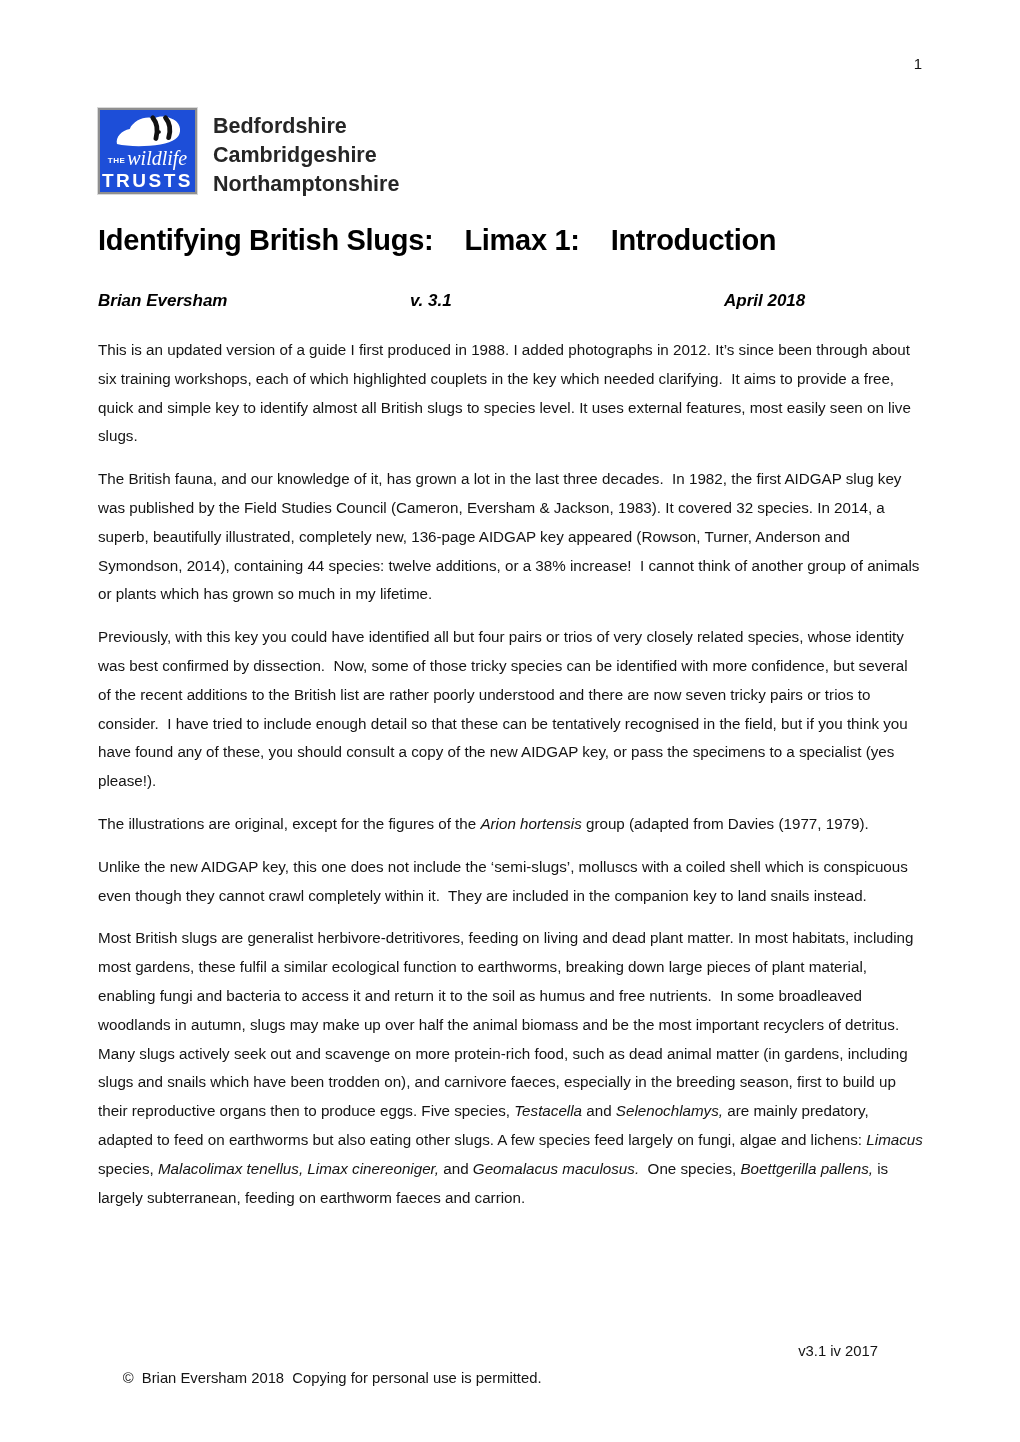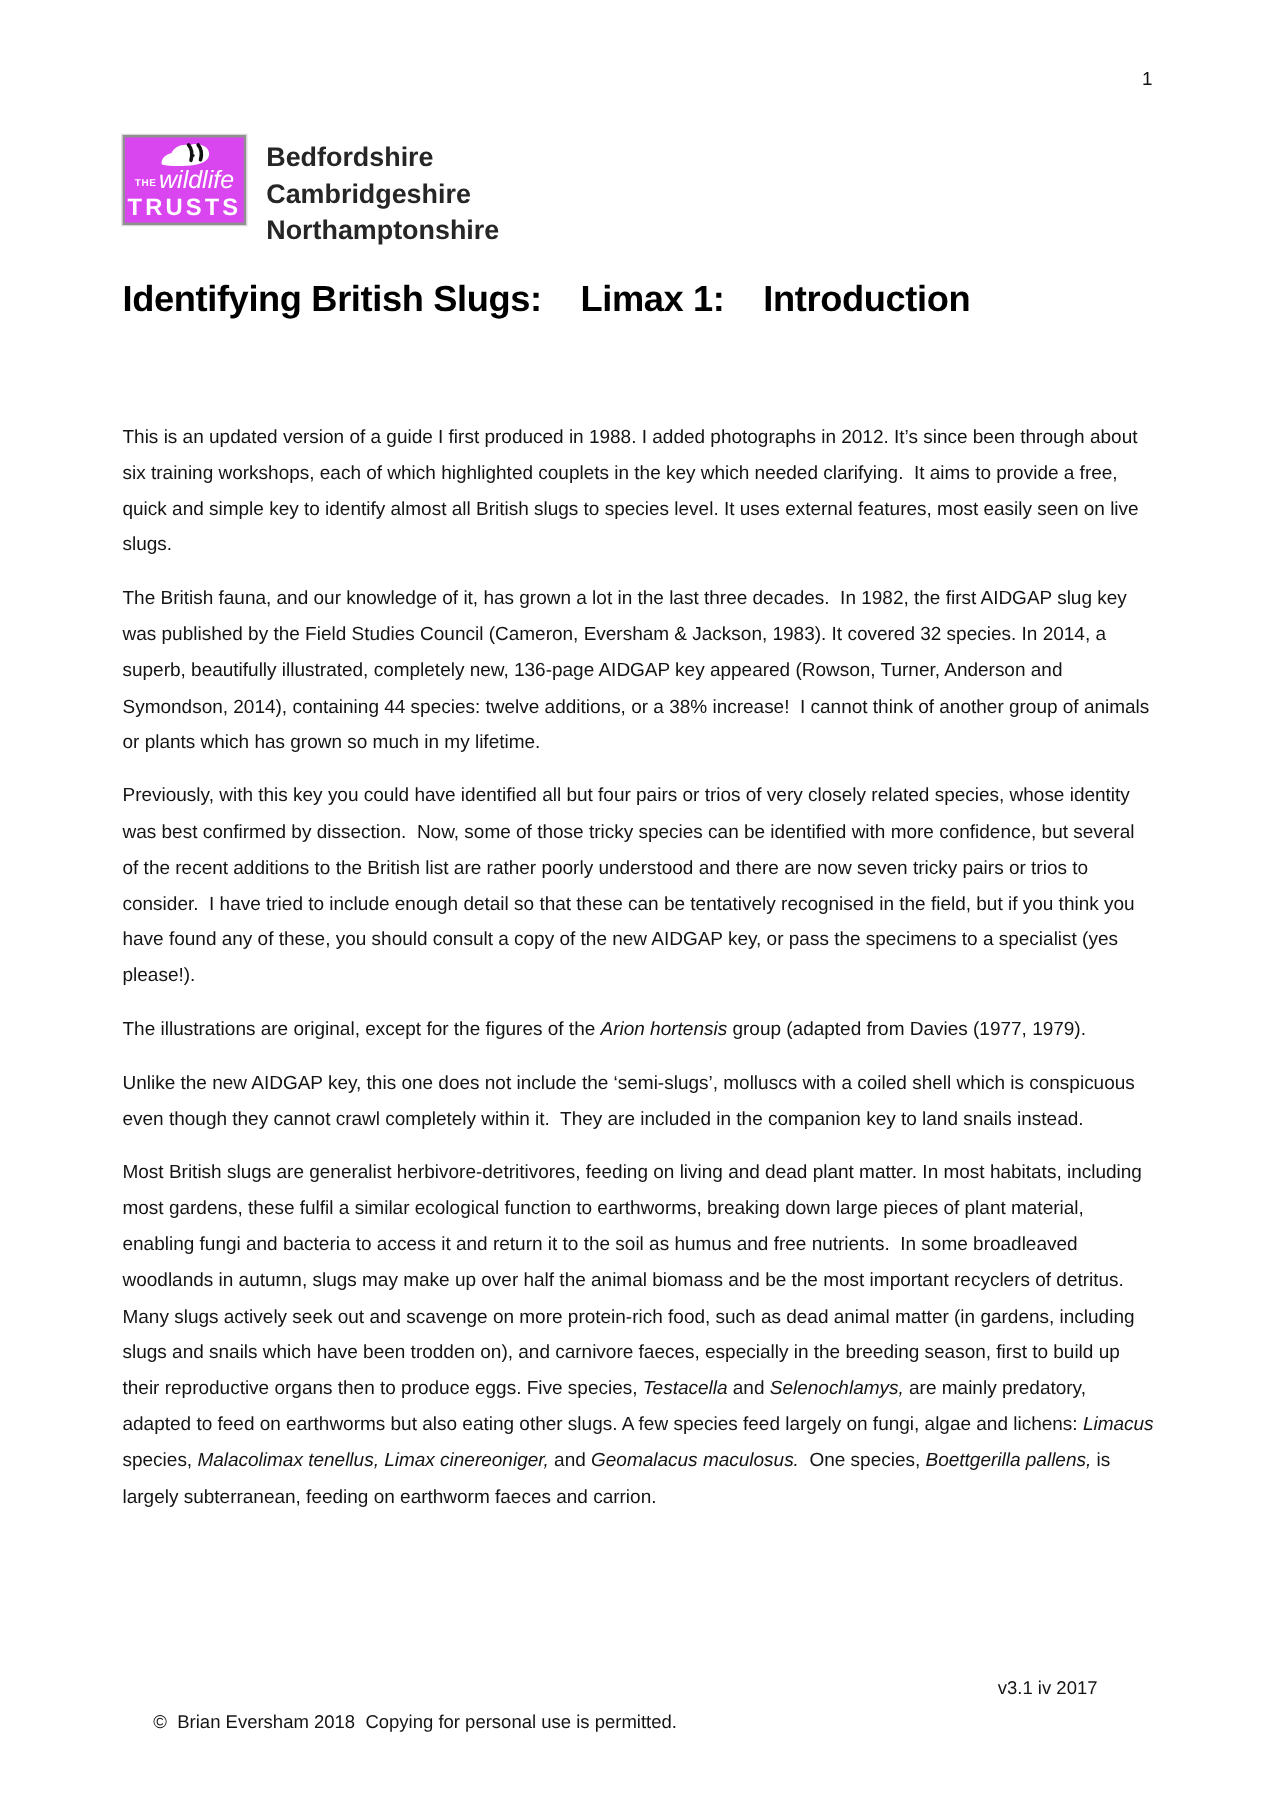--- a/index.html
+++ b/index.html
@@ -25,42 +25,42 @@
   }
   .logo-row {
     position: absolute;
     top: 108px;
     left: 98px;
     display: flex;
     align-items: flex-start;
   }
   .logo-square {
     width: 99px;
-    height: 72px;
-    background: #d946ef;
+    height: 86px;
+    background: #1d4ed8;
     border: 2px solid #8f8f8f;
     outline: 1px solid #d9d9d9;
     color: #ffffff;
     display: flex;
     flex-direction: column;
     align-items: center;
     padding-top: 3px;
     flex: 0 0 auto;
   }
   .logo-badger { width: 72px; height: 38px; display: block; }
   .logo-mid { display: flex; align-items: flex-end; line-height: 1; margin-top: 0px; }
   .logo-the {
     font-size: 8px;
     font-weight: bold;
     letter-spacing: 0.5px;
     margin-right: 2px;
     margin-bottom: 3px;
   }
   .logo-wildlife {
-    font-family: Liberation Sans, sans-serif;
+    font-family: Liberation Serif, serif;
     font-style: italic;
     font-size: 20px;
     letter-spacing: 0px;
   }
   .logo-trusts {
     font-size: 19px;
     font-weight: bold;
     letter-spacing: 2.5px;
     margin-top: 2px;
   }
@@ -149,20 +149,25 @@
     </div>
     <div class="regions">
       <div>Bedfordshire</div>
       <div>Cambridgeshire</div>
       <div>Northamptonshire</div>
     </div>
   </div>
 
   <h1 class="title">Identifying British Slugs:    Limax 1:    Introduction</h1>
 
+  <div class="byline">
+    <span class="author">Brian Eversham</span>
+    <span class="version">v. 3.1</span>
+    <span class="date">April 2018</span>
+  </div>
 
   <div class="body-text">
     <p><span>This is an updated version of a guide I first produced in 1988. I added photographs in 2012. It’s since been through about six training workshops, each of which highlighted couplets in the key which needed clarifying.  It aims to provide a free, quick and simple key to identify almost all British slugs to species level. It uses external features, most easily seen on live slugs.</span></p>
     <p><span>The British fauna, and our knowledge of it, has grown a lot in the last three decades.  In 1982, the first AIDGAP slug key was published by the Field Studies Council (Cameron, Eversham &amp; Jackson, 1983). It covered 32 species. In 2014, a superb, beautifully illustrated, completely new, 136-page AIDGAP key appeared (Rowson, Turner, Anderson and Symondson, 2014), containing 44 species: twelve additions, or a 38% increase!  I cannot think of another group of animals or plants which has grown so much in my lifetime.</span></p>
     <p><span>Previously, with this key you could have identified all but four pairs or trios of very closely related species, whose identity was best confirmed by dissection.  Now, some of those tricky species can be identified with more confidence, but several of the recent additions to the British list are rather poorly understood and there are now seven tricky pairs or trios to consider.  I have tried to include enough detail so that these can be tentatively recognised in the field, but if you think you have found any of these, you should consult a copy of the new AIDGAP key, or pass the specimens to a specialist (yes please!).</span></p>
     <p><span>The illustrations are original, except for the figures of the </span><i>Arion hortensis</i><span> group (adapted from Davies (1977, 1979).</span></p>
     <p><span>Unlike the new AIDGAP key, this one does not include the ‘semi-slugs’, molluscs with a coiled shell which is conspicuous even though they cannot crawl completely within it.  They are included in the companion key to land snails instead.</span></p>
     <p><span>Most British slugs are generalist herbivore-detritivores, feeding on living and dead plant matter. In most habitats, including most gardens, these fulfil a similar ecological function to earthworms, breaking down large pieces of plant material, enabling fungi and bacteria to access it and return it to the soil as humus and free nutrients.  In some broadleaved woodlands in autumn, slugs may make up over half the animal biomass and be the most important recyclers of detritus. Many slugs actively seek out and scavenge on more protein-rich food, such as dead animal matter (in gardens, including slugs and snails which have been trodden on), and carnivore faeces, especially in the breeding season, first to build up their reproductive organs then to produce eggs. Five species, </span><i>Testacella</i><span> and </span><i>Selenochlamys,</i><span> are mainly predatory, adapted to feed on earthworms but also eating other slugs. A few species feed largely on fungi, algae and lichens: </span><i>Limacus</i><span> species, </span><i>Malacolimax tenellus, Limax cinereoniger,</i><span> and </span><i>Geomalacus maculosus.</i><span>  One species, </span><i>Boettgerilla pallens,</i><span> is largely subterranean, feeding on earthworm faeces and carrion.</span></p>
   </div>
 

